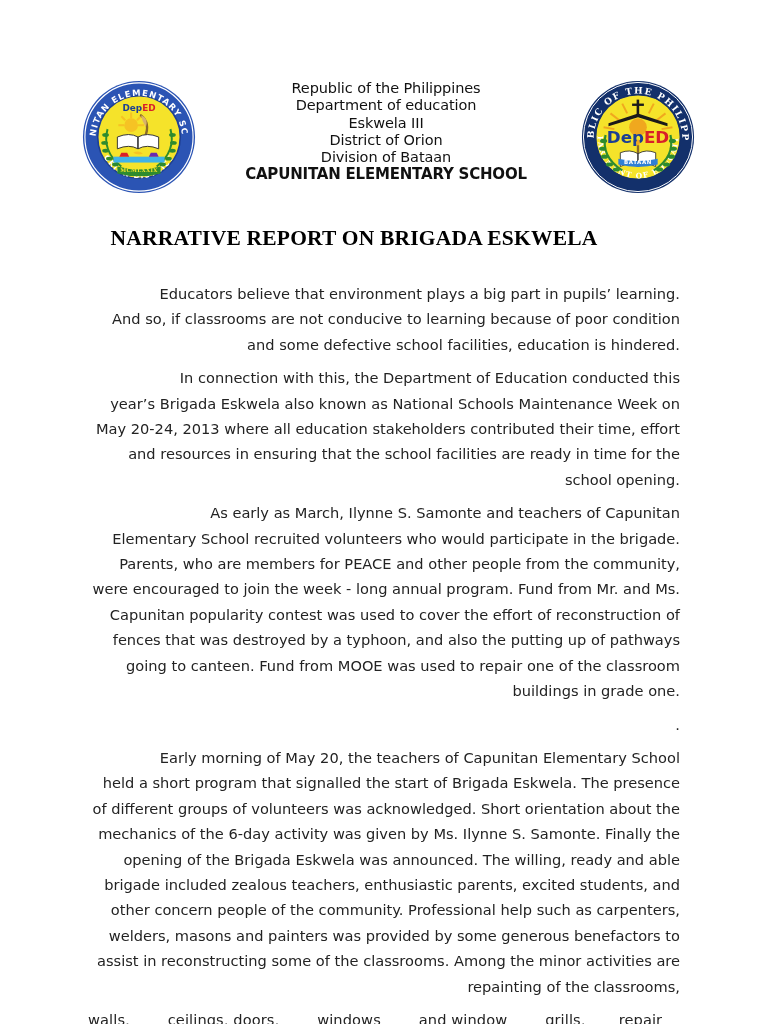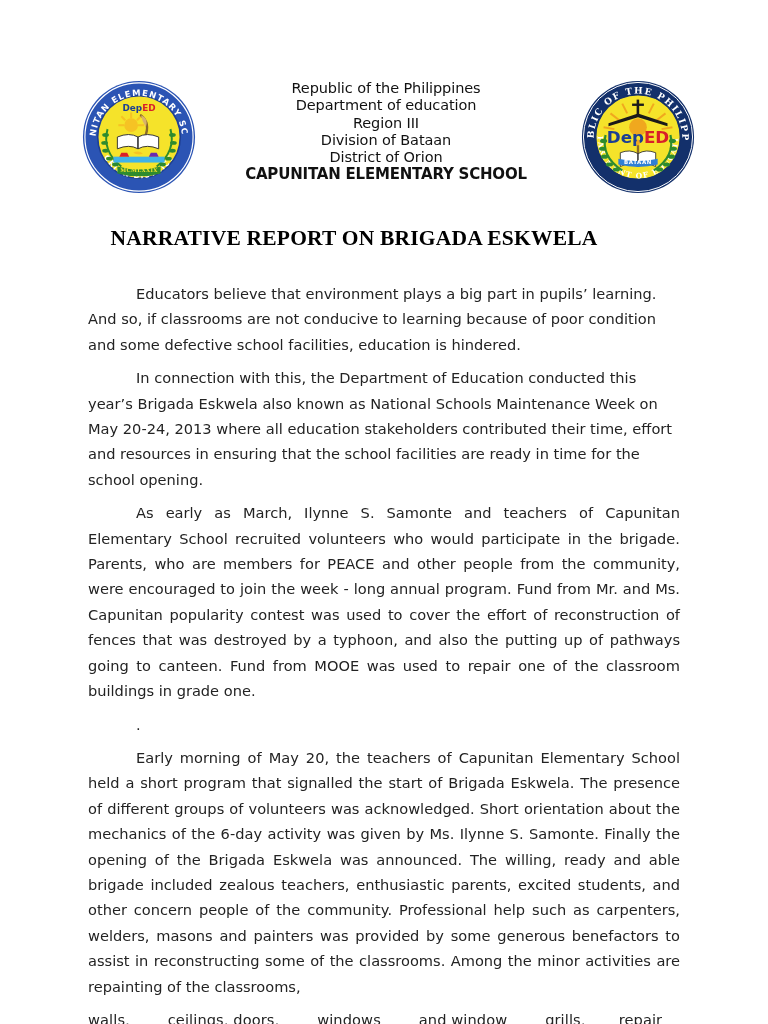--- a/index.html
+++ b/index.html
@@ -84,20 +84,21 @@
     top: 281px;
     left: 88px;
     width: 592px;
     font-size: 14.6px;
     line-height: 25.4px;
     color: #232323;
   }
 
   .body-copy p {
     margin: 0 0 8px 0;
+    text-align: right;
   }
 
   .p-left   { text-align: left; }
   .p-just   { text-align: justify; }
   .indent   { text-indent: 48px; }
 
   
   .stray-dot {
     text-indent: 48px;
     margin: 0;
@@ -183,23 +184,23 @@
         <path d="M 54,76 q 6,-3 10,1 q -5,2 -10,-1 Z" fill="#f6c324"></path>
 
         <path d="M 38,90 q 22,6 44,0 l 0,7 q -22,6 -44,0 Z" fill="#2e8b2e"></path>
         <text x="60" y="96" font-family="DejaVu Serif, serif" font-size="5.4" font-weight="bold" fill="#f5e32a" text-anchor="middle" letter-spacing="0.4">MCMLXXIX</text>
       </svg>
     </div>
 
     <div class="header-text">
       <div>Republic of the Philippines</div>
       <div>Department of education</div>
-      <div>Region III</div>
+      <div>Eskwela III</div>
+      <div>District of Orion</div>
       <div>Division of Bataan</div>
-      <div>District of Orion</div>
       <div class="bold school">CAPUNITAN ELEMENTARY SCHOOL</div>
     </div>
 
     <div class="seal right">
       <svg viewBox="0 0 120 120" xmlns="http://www.w3.org/2000/svg">
         <defs>
           <path id="arcTopR" d="M 15,61 A 45,45 0 0 1 105,61"></path>
           <path id="arcBotR" d="M 19,61 A 41,41 0 0 0 101,61"></path>
         </defs>
         <circle cx="60" cy="60" r="57" fill="#13306b"></circle>

